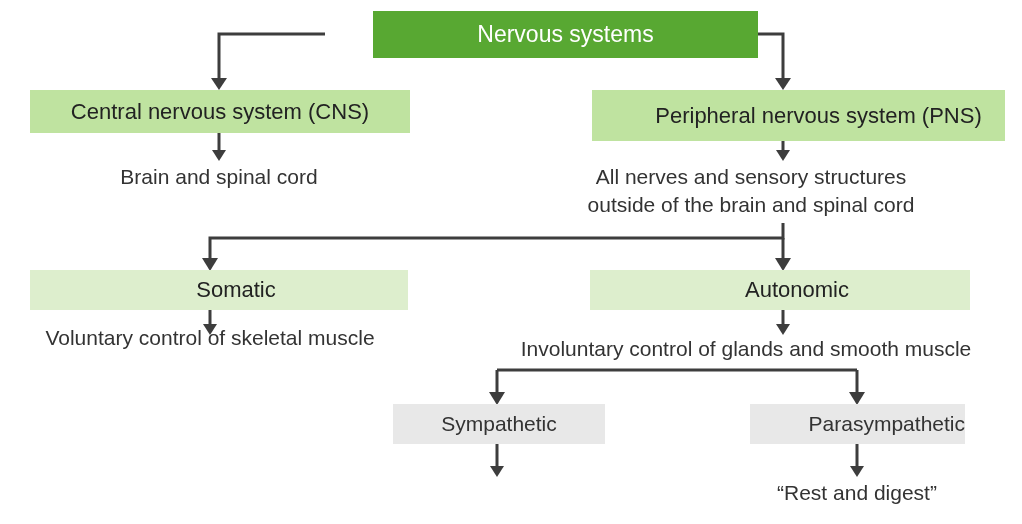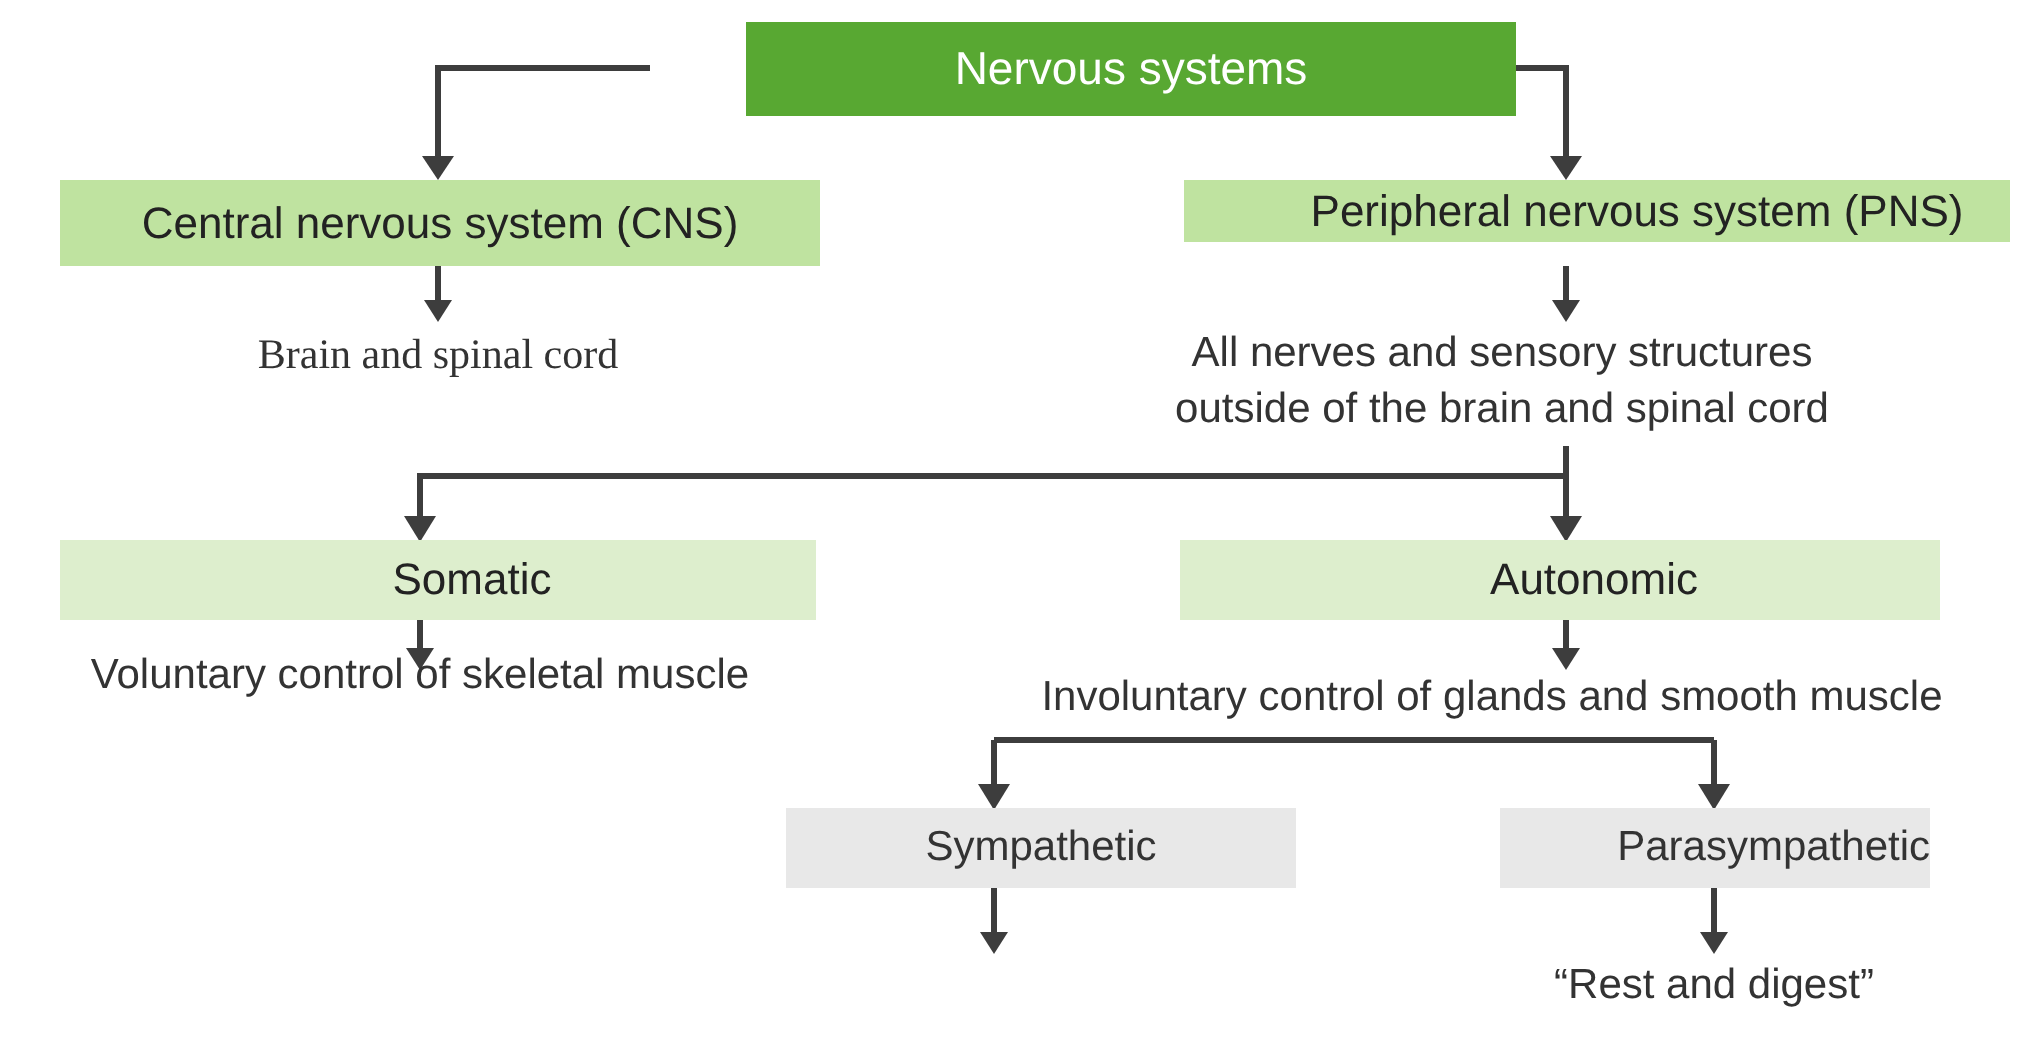--- a/index.html
+++ b/index.html
@@ -121,25 +121,25 @@
   </svg>
 
   <div class="node node-root" style="left:325px; top:11px; width:385px; height:47px;margin-left:48px;">
     <span>Nervous systems</span>
   </div>
 
   <div class="node node-l1" style="left:30px; top:90px; width:380px; height:43px;">
     <span>Central nervous system (CNS)</span>
   </div>
 
-  <div class="node node-l1" style="left:592px; top:90px; width:413px; height:31px;padding-left:40px;">
+  <div class="node node-l1" style="left:592px; top:90px; width:413px; height:51px;padding-left:40px;">
     <span>Peripheral nervous system (PNS)</span>
   </div>
 
-  <div class="caption" style="left:69px; top:163px; width:300px;font-family:Liberation Serif, serif;">
+  <div class="caption" style="left:69px; top:163px; width:300px;">
     <span>Brain and spinal cord</span>
   </div>
 
   <div class="caption" style="left:551px; top:163px; width:400px;">
     <span>All nerves and sensory structures</span>
     <span>outside of the brain and spinal cord</span>
   </div>
 
   <div class="node node-l2" style="left:30px; top:270px; width:378px; height:40px;">
     <span>Somatic</span>
@@ -150,21 +150,21 @@
   </div>
 
   <div class="caption" style="left:0px; top:324px; width:420px;">
     <span>Voluntary control of skeletal muscle</span>
   </div>
 
   <div class="caption" style="left:470px; top:335px; width:552px;">
     <span>Involuntary control of glands and smooth muscle</span>
   </div>
 
-  <div class="node node-l3" style="left:393px; top:404px; width:255px; height:40px;">
+  <div class="node node-l3" style="left:393px; top:404px; width:212px; height:40px;">
     <span>Sympathetic</span>
   </div>
 
   <div class="node node-l3" style="left:750px; top:404px; width:215px; height:40px;justify-content:flex-end;">
     <span>Parasympathetic</span>
   </div>
 
 
   <div class="caption" style="left:742px; top:479px; width:230px;">
     <span>“Rest and digest”</span>

